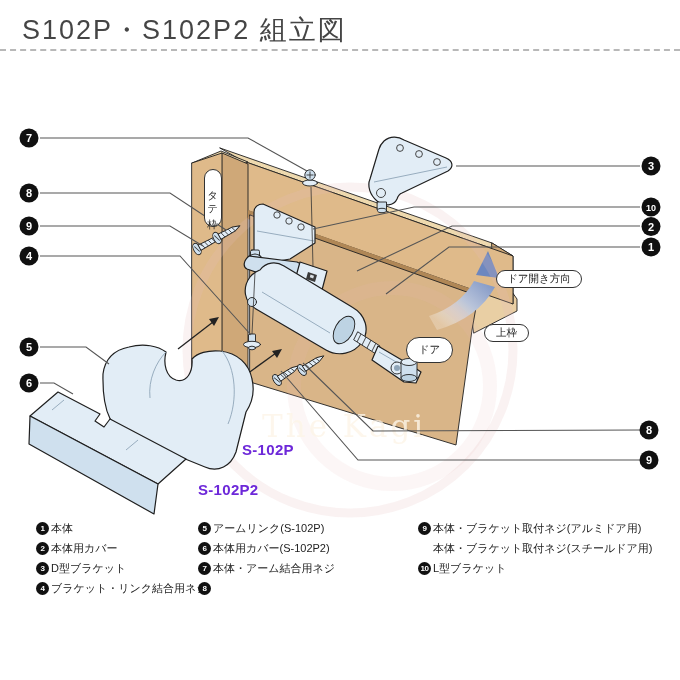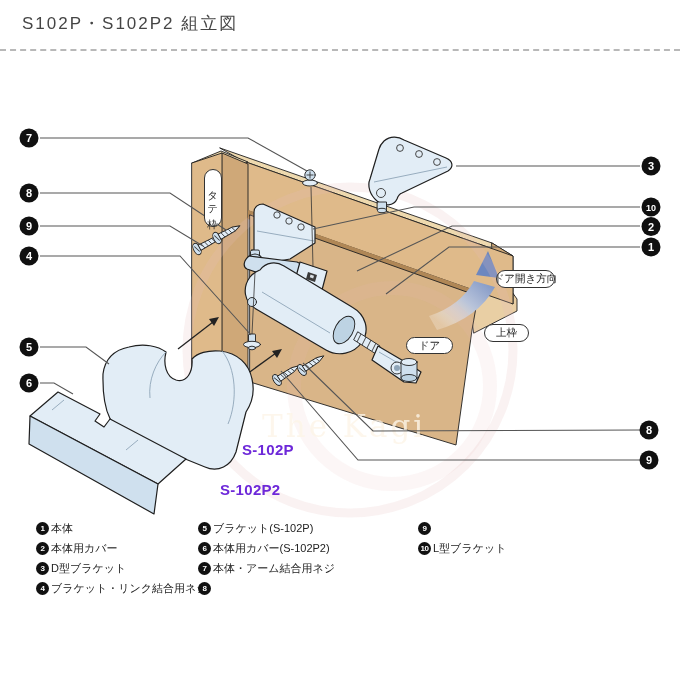--- a/index.html
+++ b/index.html
@@ -1,18 +1,18 @@
 <!DOCTYPE html>
 <html style="--wood_top: #eed9ae; --wood_front: #dfba8a; --wood_mid: #cfa878; --wood_dark: #b08756; --door: #d9b588; --door_light: #e9cfa4; --metal: #e2edf6; --metal_mid: #cfe0ee; --metal_dark: #bdd3e3; --arrow_blue: #6d87bf; --outline: #1f1f1f; --leader: #555555; --watermark_pink: #e8bcbc;"><head>
 <meta charset="utf-8">
 <style>
   html,body{margin:0;padding:0;width:680px;height:680px;background:#fff;overflow:hidden;
     font-family:"Liberation Sans","DejaVu Sans",sans-serif;}
   #stage{position:relative;width:680px;height:680px;}
-  .title{position:absolute;left:22px;top:12px;font-size:17px;color:#454545;
+  .title{position:absolute;left:22px;top:12px;font-size:27px;color:#454545;
     letter-spacing:2px;font-weight:500;white-space:nowrap;}
   .rule{position:absolute;left:0;top:49px;width:680px;border-top:2px dashed #b8b8b8;}
   svg{position:absolute;left:0;top:0;}
   
   .f-woodtop{fill:var(--wood_top)} .f-wood{fill:var(--wood_front)}
   .f-woodmid{fill:var(--wood_mid)} .f-wooddark{fill:var(--wood_dark)}
   .f-door{fill:var(--door)} .f-wedge{fill:var(--door_light)}
   .f-metal{fill:var(--metal)} .f-metalmid{fill:var(--metal_mid)} .f-metaldark{fill:var(--metal_dark)}
   .ol{stroke:var(--outline);stroke-width:1.2;stroke-linejoin:round;stroke-linecap:round}
   .thin{stroke-width:0.9}
@@ -248,26 +248,26 @@
           <text class="cnum" x="649" y="434">8</text>
         </g>
       <g>
           <circle class="callout" cx="649" cy="460" r="9.5"></circle>
           <text class="cnum" x="649" y="464">9</text>
         </g>
     </g>
   </svg>
 
   <div class="pill vert" style="left:204px;top:169px;width:18px;height:58px;">タテ枠</div>
-  <div class="pill" style="left:496px;top:270px;width:59px;height:18px;">ドア開き方向</div>
+  <div class="pill" style="left:496px;top:270px;width:86px;height:18px;">ドア開き方向</div>
   <div class="pill" style="left:484px;top:324px;width:45px;height:18px;text-align:right;">上枠</div>
-  <div class="pill" style="left:406px;top:337px;width:47px;height:17px;">ドア</div>
+  <div class="pill" style="left:406px;top:337px;width:47px;height:26px;">ドア</div>
 
   <div class="model" style="left:242px;top:441px;">S-102P</div>
-  <div class="model" style="left:220px;top:481px;">S-102P2</div>
+  <div class="model" style="left:198px;top:481px;">S-102P2</div>
 
   <div class="legend">
     <div class="lcol" style="left:36px;">
       <div class="lrow">
           <span class="lnum">1</span>
           <span class="llabel">本体</span>
         </div>
       <div class="lrow">
           <span class="lnum">2</span>
           <span class="llabel">本体用カバー</span>
@@ -277,37 +277,42 @@
           <span class="llabel">D型ブラケット</span>
         </div>
       <div class="lrow">
           <span class="lnum">4</span>
           <span class="llabel">ブラケット・リンク結合用ネジ</span>
         </div>
     </div>
     <div class="lcol" style="left:198px;">
       <div class="lrow">
           <span class="lnum">5</span>
-          <span class="llabel">ブラケット(S-102P)</span>
+          <span class="llabel">アームリンク(S-102P)</span>
         </div>
       <div class="lrow">
           <span class="lnum">6</span>
           <span class="llabel">本体用カバー(S-102P2)</span>
         </div>
       <div class="lrow">
           <span class="lnum">7</span>
           <span class="llabel">本体・アーム結合用ネジ</span>
         </div>
       <div class="lrow">
           <span class="lnum">8</span>
         </div>
     </div>
     <div class="lcol" style="left:418px;">
       <div class="lrow">
           <span class="lnum">9</span>
+          <span class="llabel">本体・ブラケット取付ネジ(アルミドア用)</span>
+        </div>
+      <div class="lrow">
+          <span class="lnum"></span>
+          <span class="llabel">本体・ブラケット取付ネジ(スチールドア用)</span>
         </div>
       <div class="lrow">
           <span class="lnum">10</span>
           <span class="llabel">L型ブラケット</span>
         </div>
     </div>
   </div>
 </div>
 
 </body></html>

